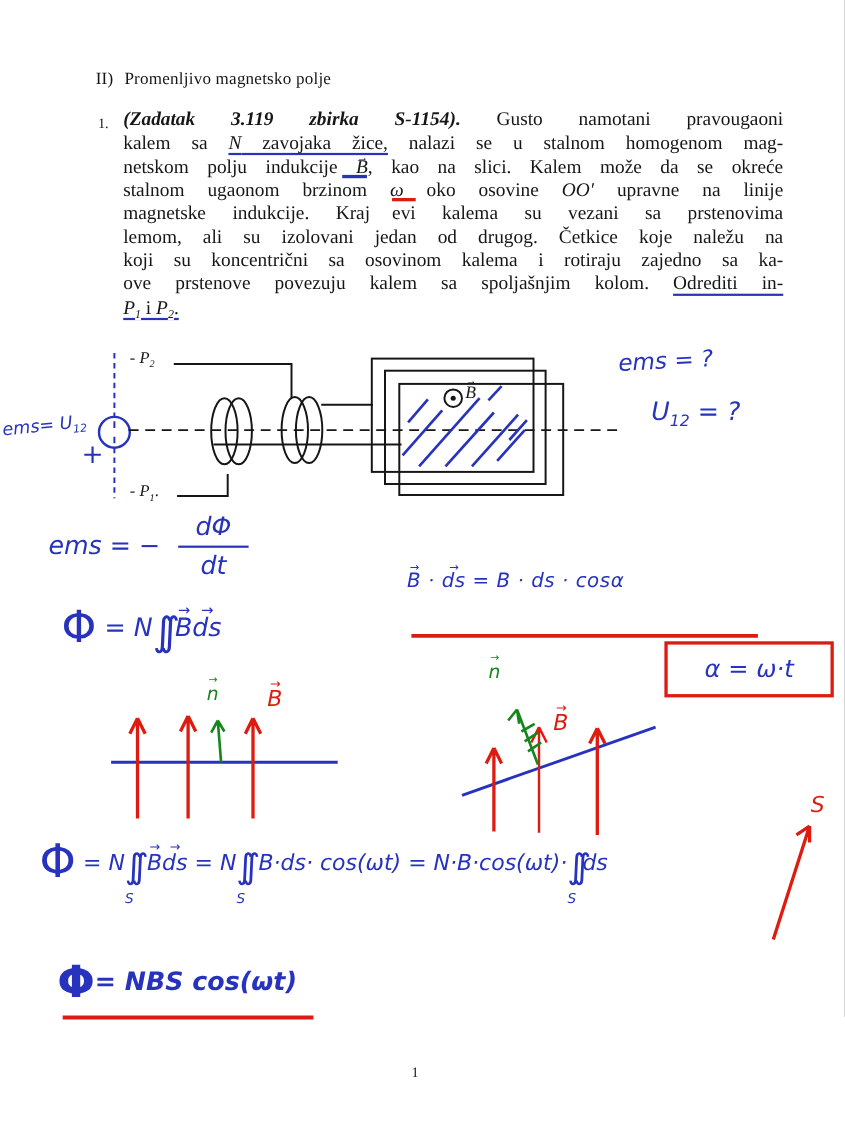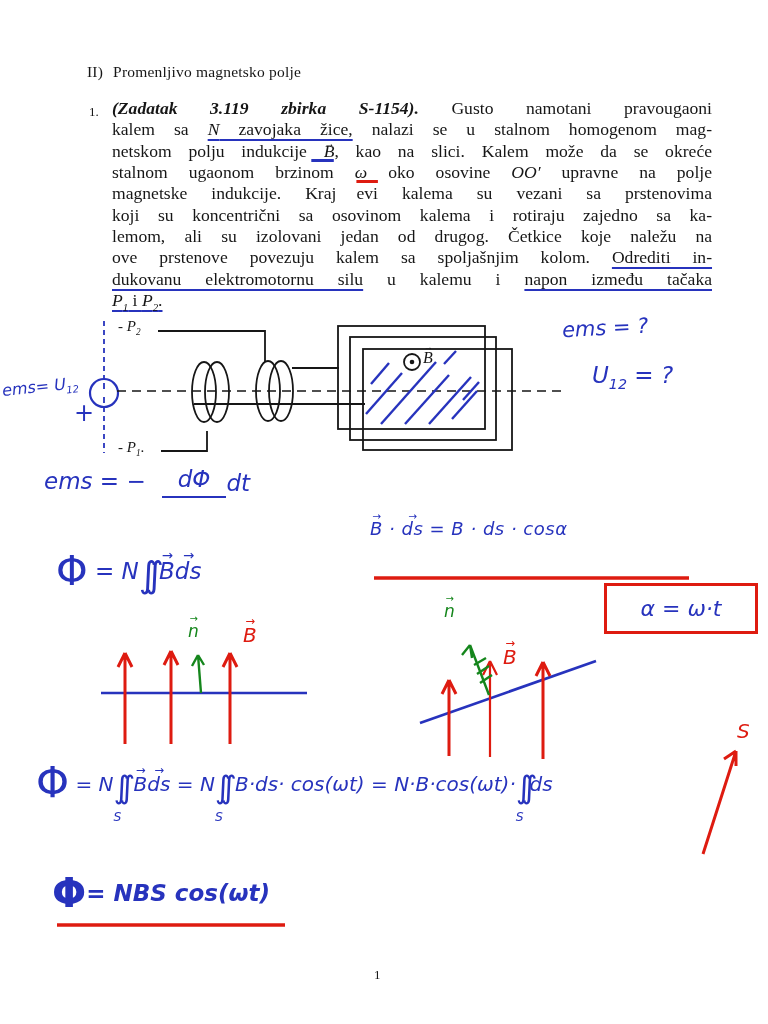--- a/index.html
+++ b/index.html
@@ -26,21 +26,21 @@
               font-size:.58em;font-style:normal;letter-spacing:0;}
   
   .hw{font-family:"DejaVu Sans","Liberation Sans",sans-serif;font-style:italic;color:var(--blue);}
   .grn{color:var(--green);}
   .rd{color:var(--red);}
   .phi{font-size:1.75em;font-style:normal;vertical-align:-0.14em;}
   .phi.xl{font-size:2.1em;}
   .ii{font-size:1.55em;letter-spacing:-0.34em;vertical-align:-0.22em;}
   .ii sub{letter-spacing:0;font-size:.4em;font-style:italic;vertical-align:-1.9em;
           display:inline-block;transform:translateX(-0.9em);width:.2em;}
-  .frac{display:inline-flex;flex-direction:row;text-align:center;vertical-align:middle;margin-left:16px;}
+  .frac{display:inline-flex;flex-direction:column;text-align:center;vertical-align:middle;margin-left:16px;}
   .frac .num{border-bottom:2.6px solid var(--blue);padding:0 16px 4px;}
   .frac .den{padding-top:4px;}
   #ems-eq{left:44px;top:466px;font-size:23px;}
   #flux-eq{left:56px;top:548px;font-size:23px;white-space:nowrap;}
   #dot-eq{left:370px;top:518px;font-size:18px;white-space:nowrap;letter-spacing:.5px;}
   #alpha-box{left:604px;top:583px;width:148px;height:45px;border:3px solid var(--red);
              display:flex;align-items:center;justify-content:center;}
   #alpha-box span{font-size:22px;}
   #long-eq{left:36px;top:758px;font-size:20px;white-space:nowrap;}
   #final-eq{left:52px;top:870px;font-size:23px;white-space:nowrap;font-weight:bold;}
@@ -142,26 +142,25 @@
   </svg>
 
   <div class="abs" id="hdr">
     <span>II)</span><span class="gap"></span><span>Promenljivo magnetsko polje</span>
   </div>
   <div class="abs" id="pnum">1.</div>
   <div class="abs" id="para">
       <div class="pline"><span class="bi">(Zadatak 3.119 zbirka S-1154).</span><span>  Gusto namotani pravougaoni</span></div>
       <div class="pline"><span>kalem sa </span><span class="mi ul">N</span><span class="ul"> zavojaka žice,</span><span> nalazi se u stalnom homogenom mag-</span></div>
       <div class="pline"><span>netskom polju indukcije </span><span class="mi vec">B</span><span>, kao na slici.  Kalem može da se okreće</span></div>
-      <div class="pline"><span>stalnom ugaonom brzin</span><span class="ov-blue">om</span><span> </span><span class="mi">ω</span><span> oko osovine </span><span class="mi">OO′</span><span> upravne na polje</span></div>
+      <div class="pline"><span>stalnom ugaonom brzin</span><span class="ov-blue">om</span><span> </span><span class="mi">ω</span><span> oko osovine </span><span class="mi">OO′</span><span> upravne na linije</span></div>
       <div class="pline"><span>magnetske indukcije.  Kraj</span><span class="ov-red">evi</span><span> kalema su vezani sa prstenovima</span></div>
+      <div class="pline"><span>lemom, ali su izolovani jedan od drugog.  Četkice koje naležu na</span></div>
       <div class="pline"><span>koji su koncentrični sa osovinom kalema i rotiraju zajedno sa ka-</span></div>
-      <div class="pline"><span>lemom, ali su izolovani jedan od drugog.  Četkice koje naležu na</span></div>
       <div class="pline"><span>ove prstenove povezuju kalem sa spoljašnjim kolom.  </span><span class="ul">Odrediti in-</span></div>
-      <div class="pline"><span class="ul">dukovanu elektromotornu silu</span><span> u kalemu i </span><span class="ul">napon između tačaka</span></div>
       <div class="pline last"><span class="mi ul">P<sub>1</sub></span><span class="ul"> i </span><span class="mi ul">P<sub>2</sub></span><span class="ul">.</span></div>
     </div>
 
   <div class="abs" id="lbl-p2"><span>- </span><span class="it">P<sub>2</sub></span></div>
   <div class="abs" id="lbl-p1"><span>- </span><span class="it">P<sub>1</sub></span><span>.</span></div>
   <div class="abs" id="lbl-b"><span class="vec">B</span></div>
   <div class="abs hw" id="lbl-src"><span>ems= </span><span>U<sub>12</sub></span></div>
   <div class="abs hw" id="lbl-plus">+</div>
   <div class="abs hw" id="lbl-emsq"><span>ems = ?</span></div>
   <div class="abs hw" id="lbl-u12q"><span>U<sub>12</sub></span><span> = ?</span></div>

